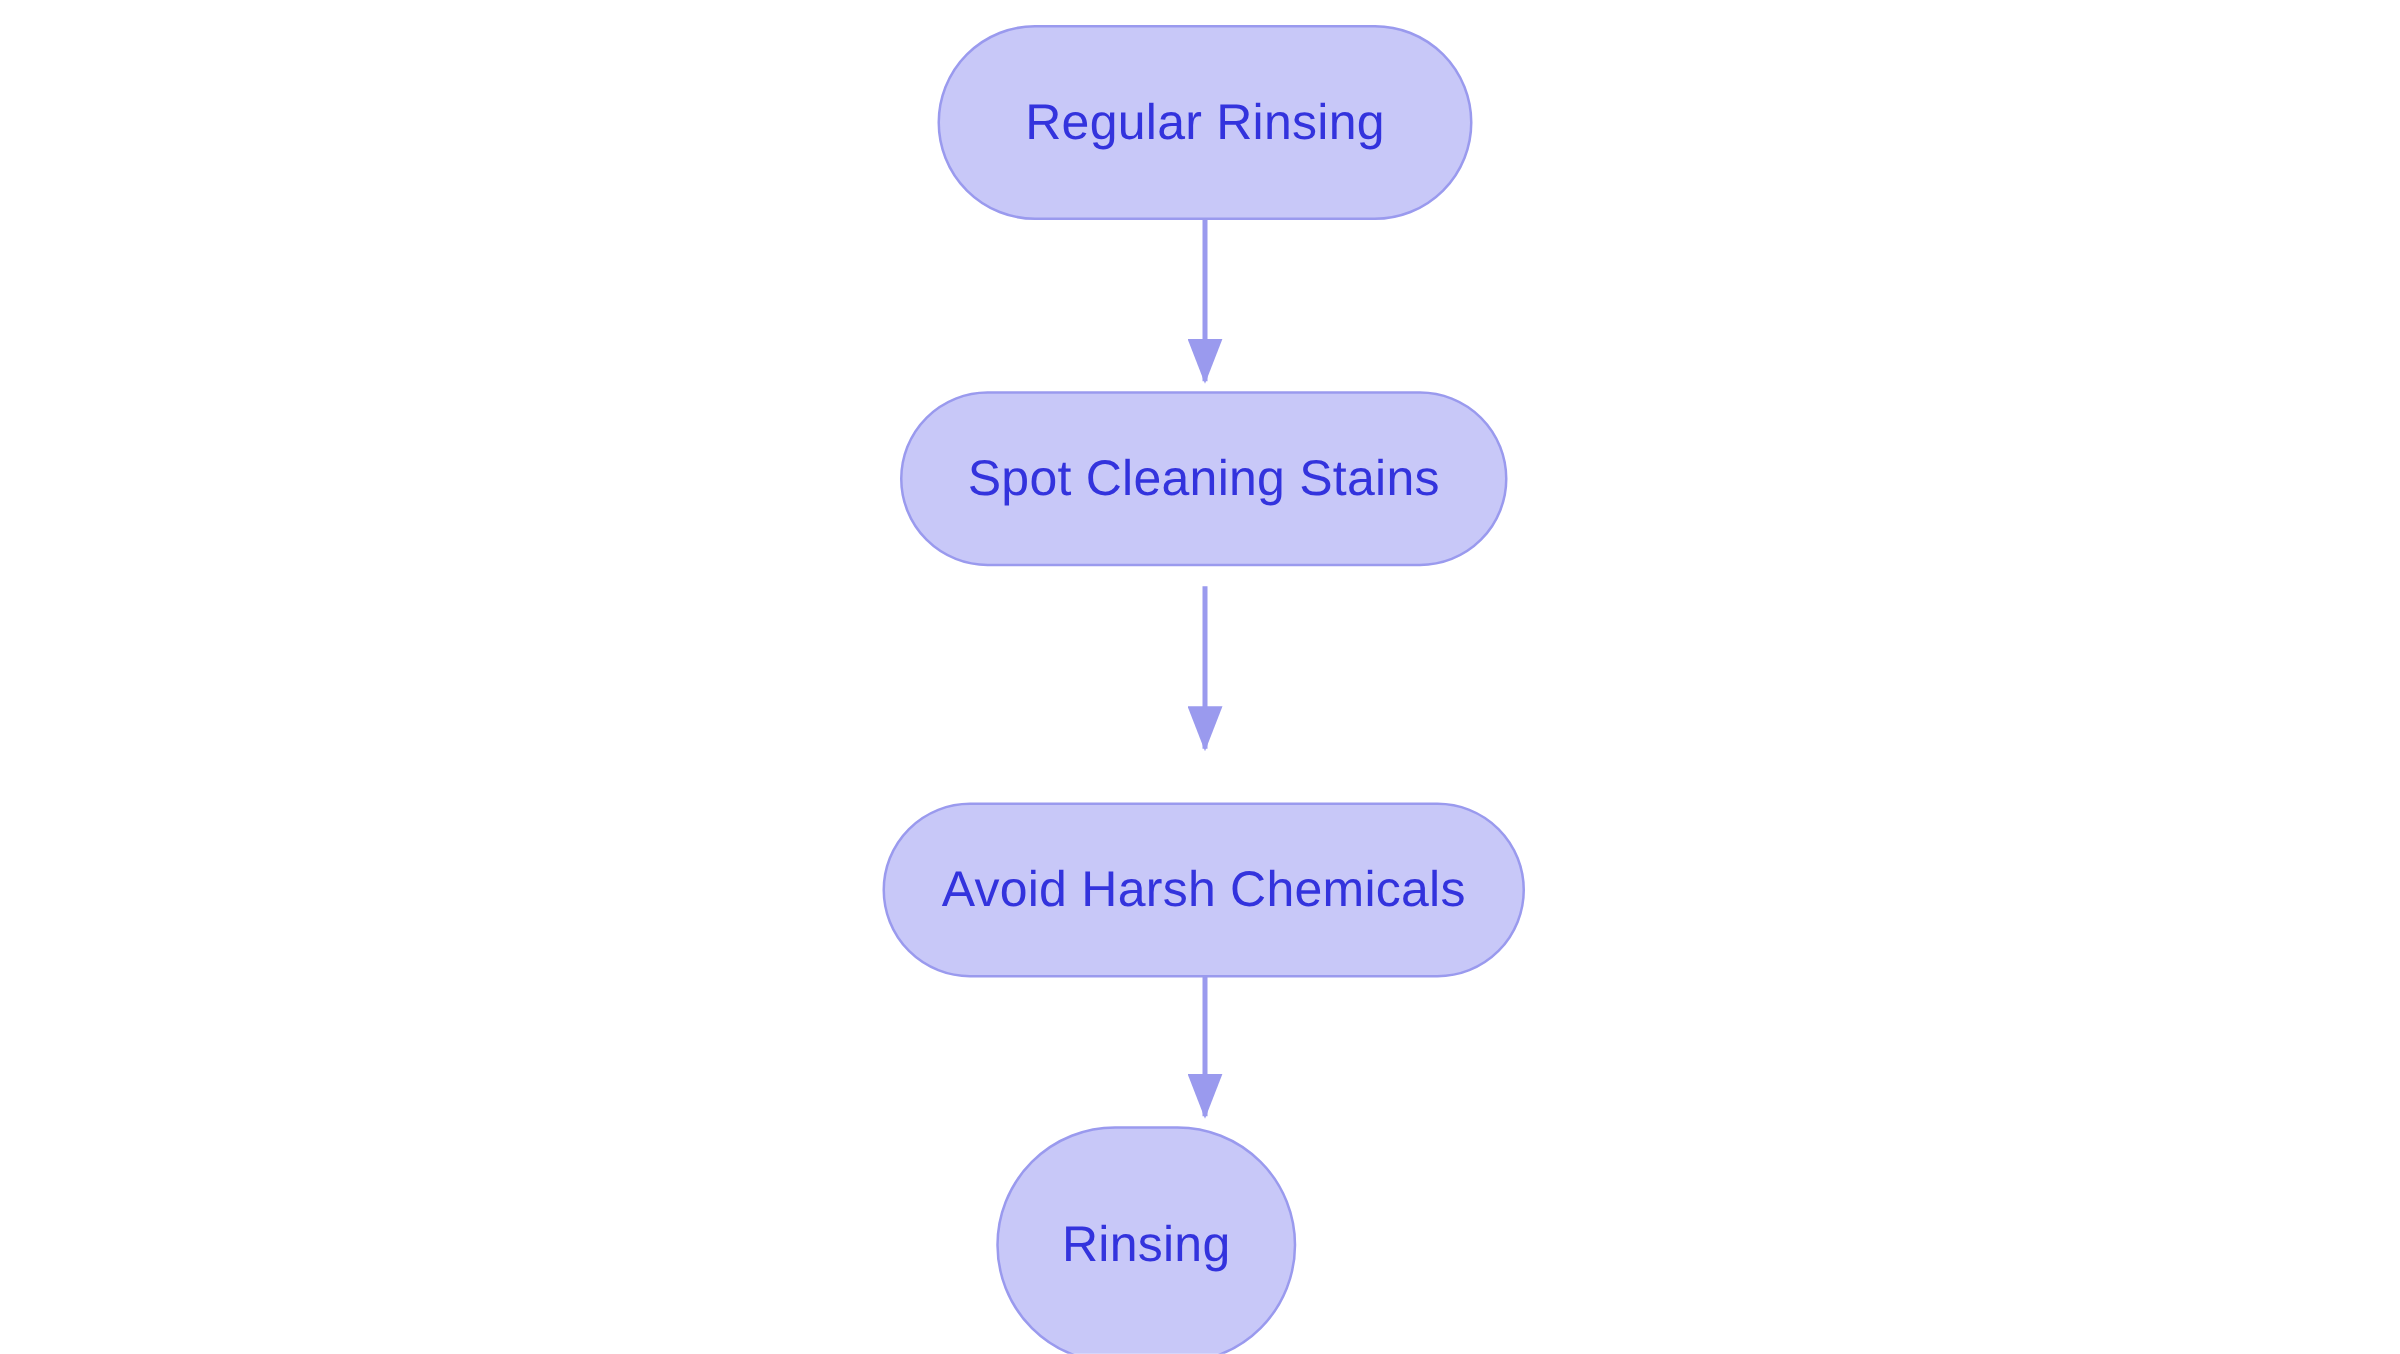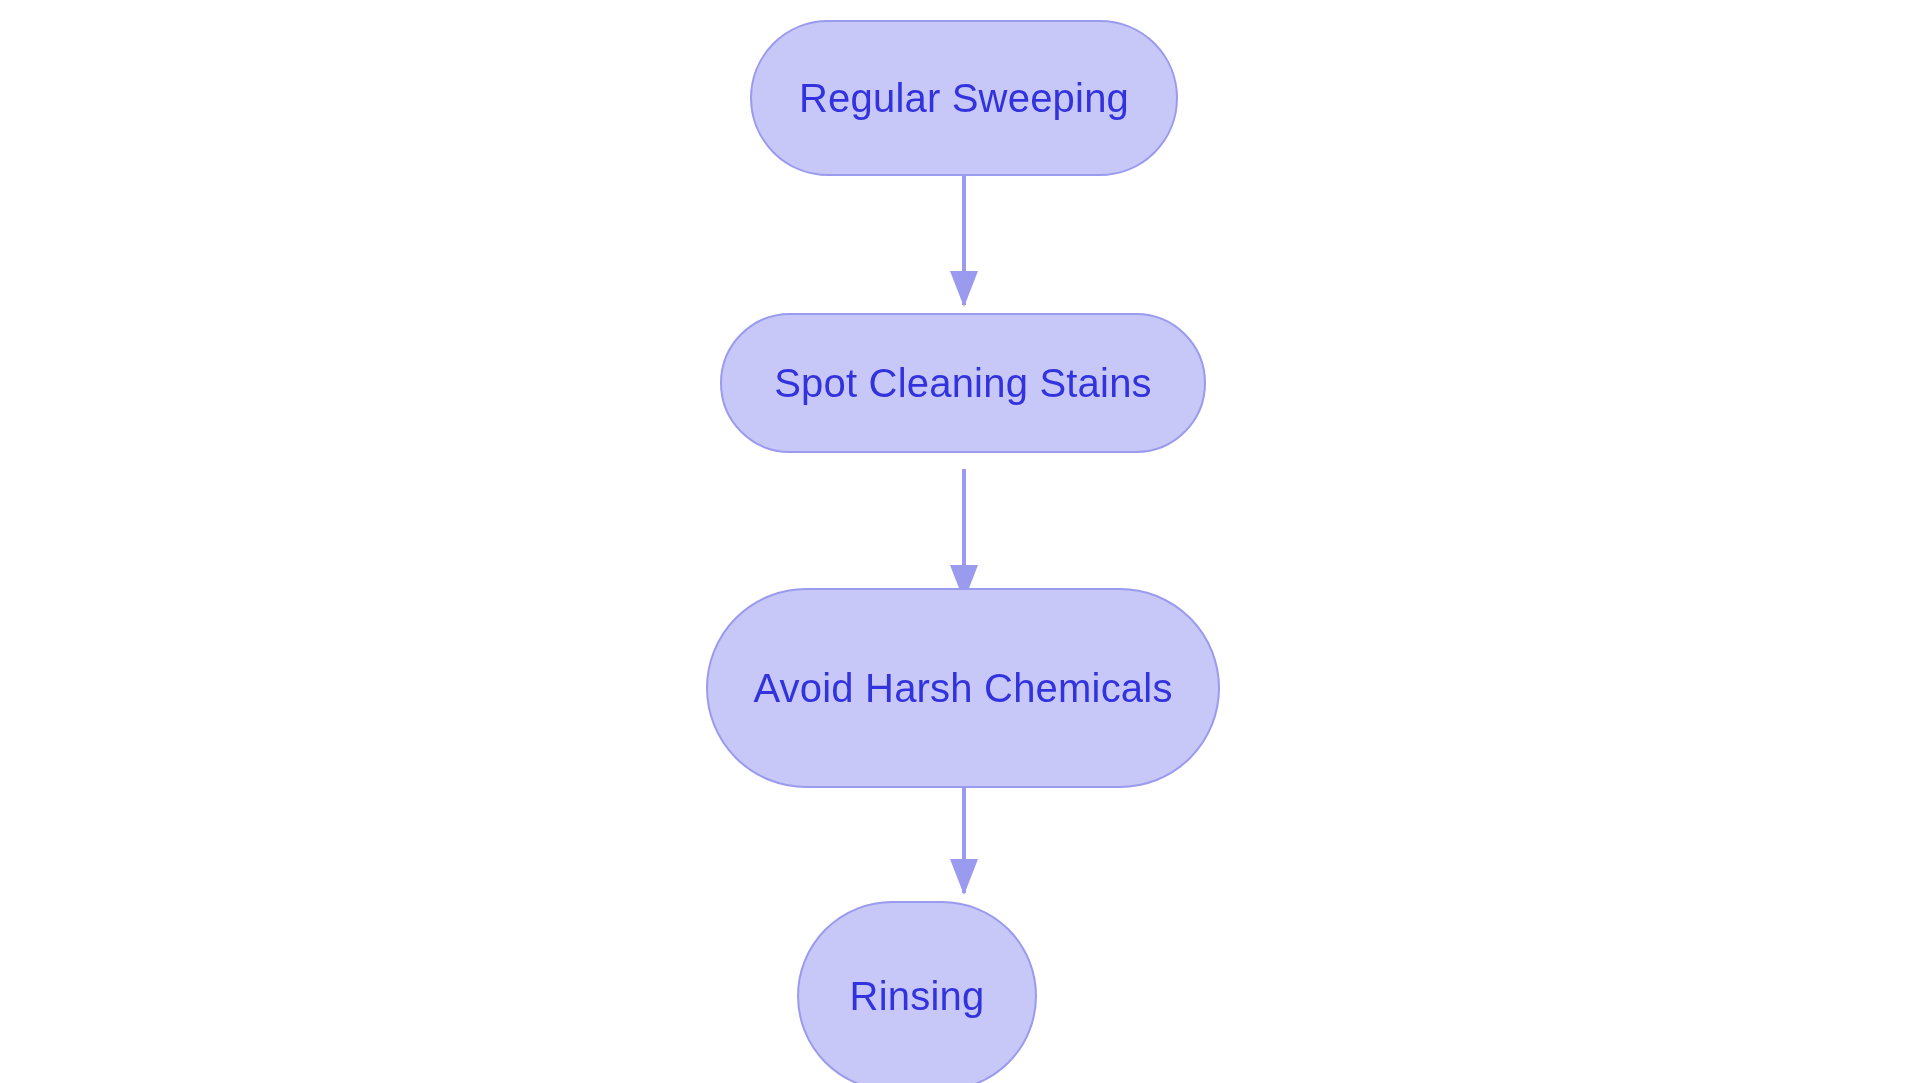--- a/index.html
+++ b/index.html
@@ -54,21 +54,21 @@
   }
 
   
   #node-regular-sweeping {
     left: 750px;  top: 20px;   width: 428px;  height: 156px;
   }
   #node-spot-cleaning-stains {
     left: 720px;  top: 313px;  width: 486px;  height: 140px;
   }
   #node-avoid-harsh-chemicals {
-    left: 706px;  top: 588px;  width: 514px;  height: 200px;
+    left: 706px;  top: 642px;  width: 514px;  height: 140px;
   }
   #node-rinsing {
     left: 797px;  top: 901px;  width: 240px;  height: 190px;
   }
 </style>
 </head>
 <body>
 
 <div id="flowchart-canvas">
 
@@ -80,21 +80,21 @@
     </defs>
 
     <line x1="964" y1="176" x2="964" y2="305" stroke="#9a9aee" stroke-width="4" marker-end="url(#arrowhead)"></line>
 
     <line x1="964" y1="469" x2="964" y2="599" stroke="#9a9aee" stroke-width="4" marker-end="url(#arrowhead)"></line>
 
     <line x1="964" y1="763" x2="964" y2="893" stroke="#9a9aee" stroke-width="4" marker-end="url(#arrowhead)"></line>
   </svg>
 
   <div class="node" id="node-regular-sweeping">
-    <span class="node-label">Regular Sweeping</span>
+    <span class="node-label">Regular Rinsing</span>
   </div>
 
   <div class="node" id="node-spot-cleaning-stains">
     <span class="node-label">Spot Cleaning Stains</span>
   </div>
 
   <div class="node" id="node-avoid-harsh-chemicals">
     <span class="node-label">Avoid Harsh Chemicals</span>
   </div>
 

